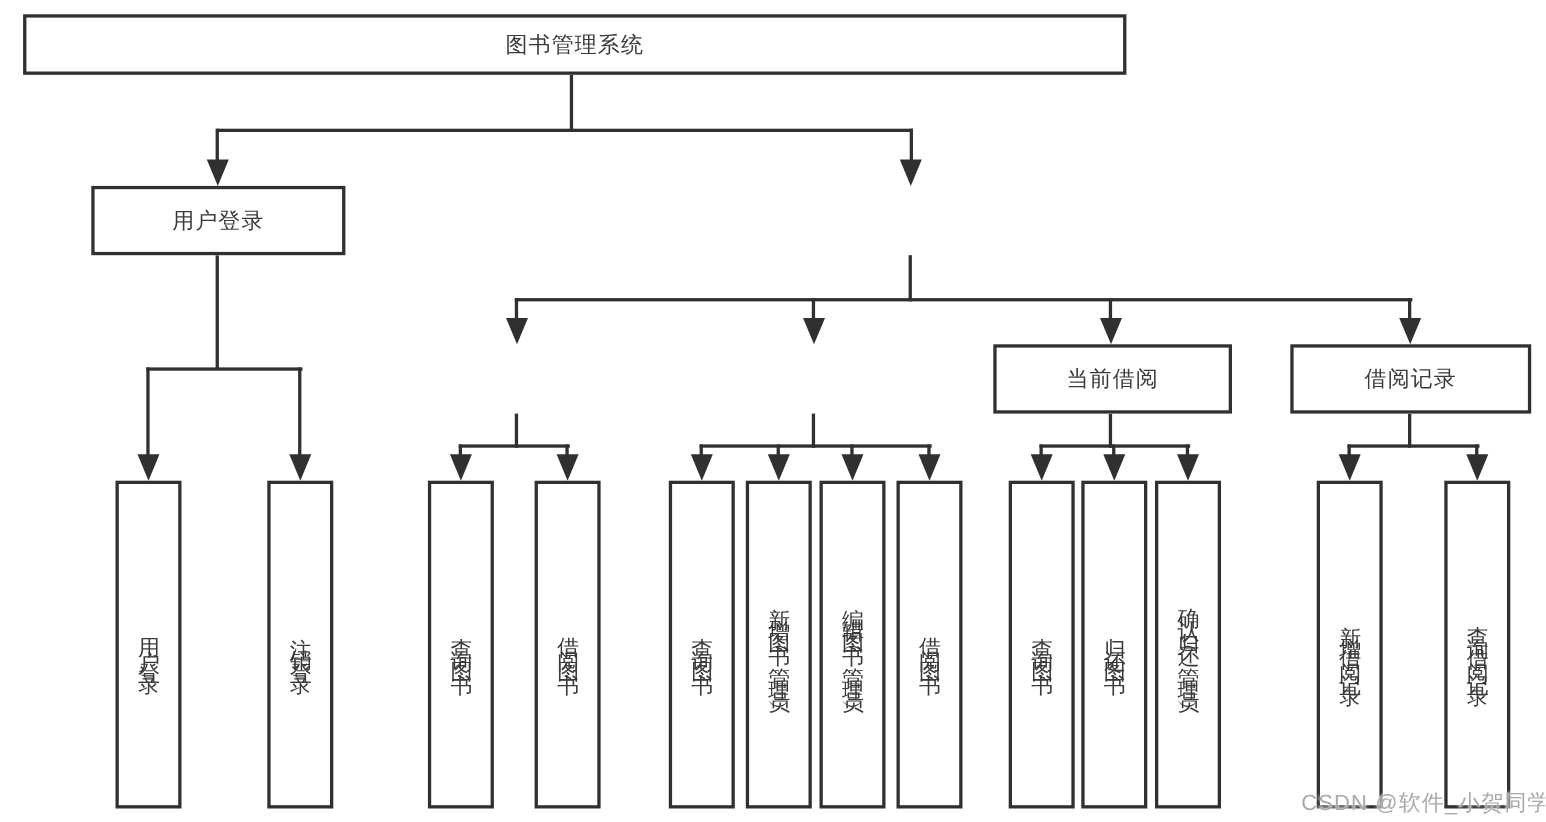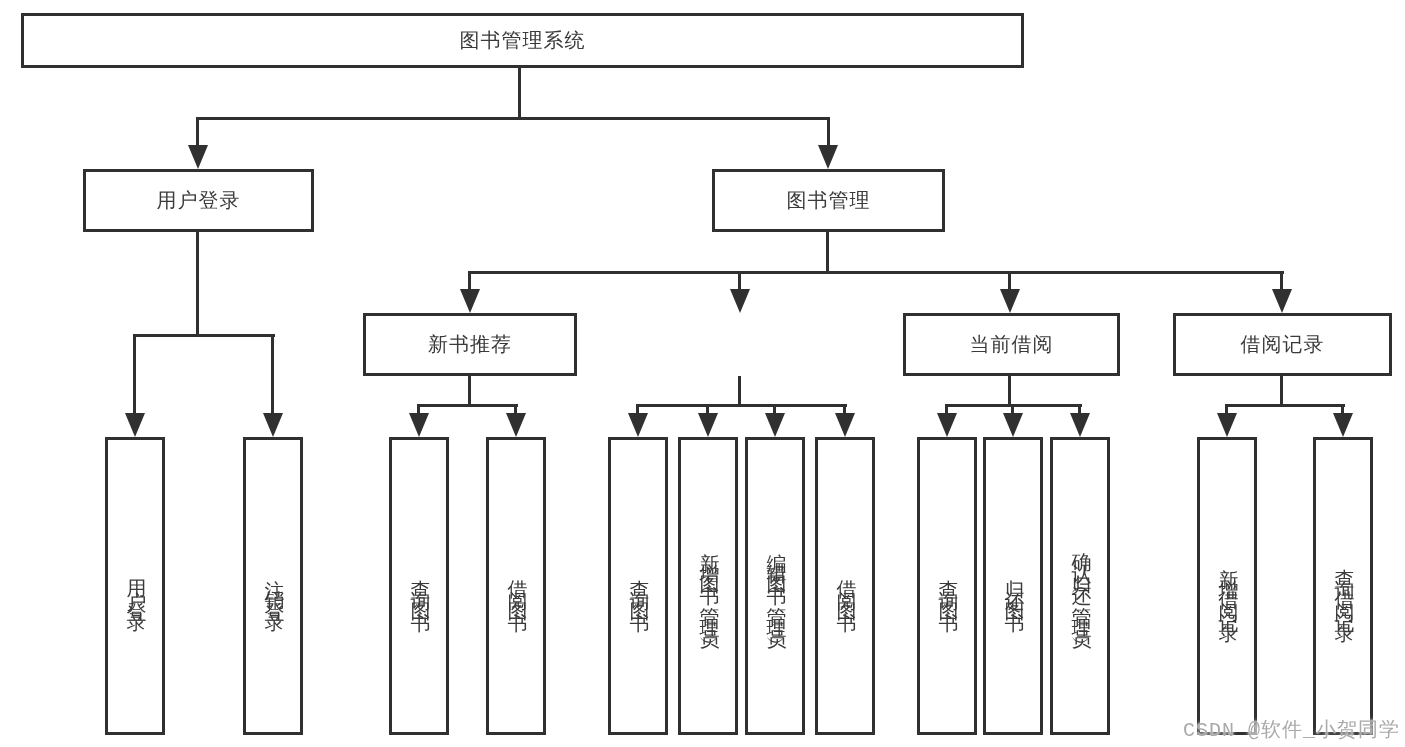--- a/index.html
+++ b/index.html
@@ -4,21 +4,21 @@
 <style>
   :root{
     --line:#303030;
     --text:#3a3a3a;
     --watermark:#a9a9a9;
     --background:#ffffff;
   }
   html,body{margin:0;padding:0;background:var(--background);}
   .canvas{
     position:relative;width:1405px;height:747px;background:var(--background);
-    font-family:Liberation Mono, monospace;color:var(--text);overflow:hidden;
+    font-family:Liberation Sans, sans-serif;color:var(--text);overflow:hidden;
   }
   .box{
     position:absolute;box-sizing:border-box;background:#fff;
     border:3px solid var(--line);
     display:flex;align-items:center;justify-content:center;
     font-size:20px;letter-spacing:1px;color:var(--text);
   }
   .leaf{
     writing-mode:vertical-rl;
     letter-spacing:11px;
@@ -104,27 +104,21 @@
   <div class="ar" style="left:1217px;top:413px"></div>
   <div class="ar" style="left:1333px;top:413px"></div>
 
   <div class="box" style="left:21px;top:13px;width:1003px;height:55px">
     <span>图书管理系统</span>
   </div>
 
   <div class="box" style="left:83px;top:169px;width:231px;height:63px">
     <span>用户登录</span>
   </div>
-  <div class="box" style="left:712px;top:169px;width:233px;height:63px">
-    <span>图书管理</span>
-  </div>
 
-  <div class="box" style="left:363px;top:313px;width:214px;height:63px">
-    <span>新书推荐</span>
-  </div>
   <div class="box" style="left:1173px;top:313px;width:219px;height:63px">
     <span>借阅记录</span>
   </div>
   <div class="box" style="left:903px;top:313px;width:217px;height:63px">
     <span>当前借阅</span>
   </div>
 
   <div class="box leaf" style="left:105px;top:437px;width:60px;height:298px">
     <span>用户登录</span>
   </div>

